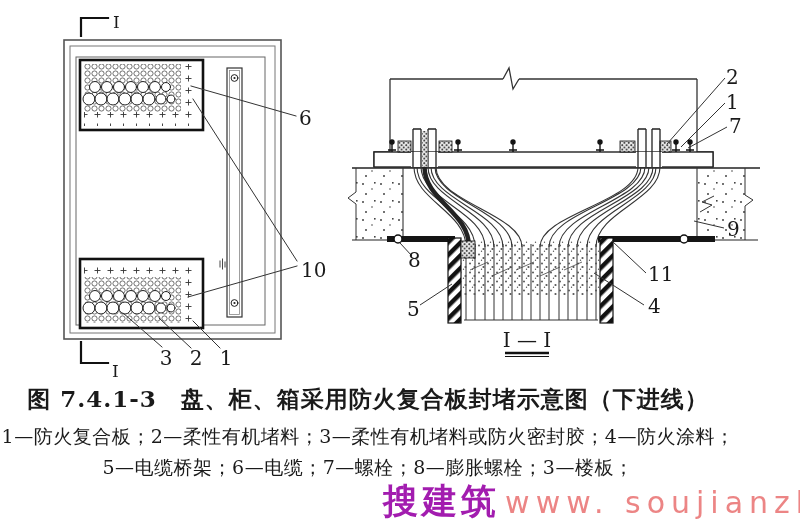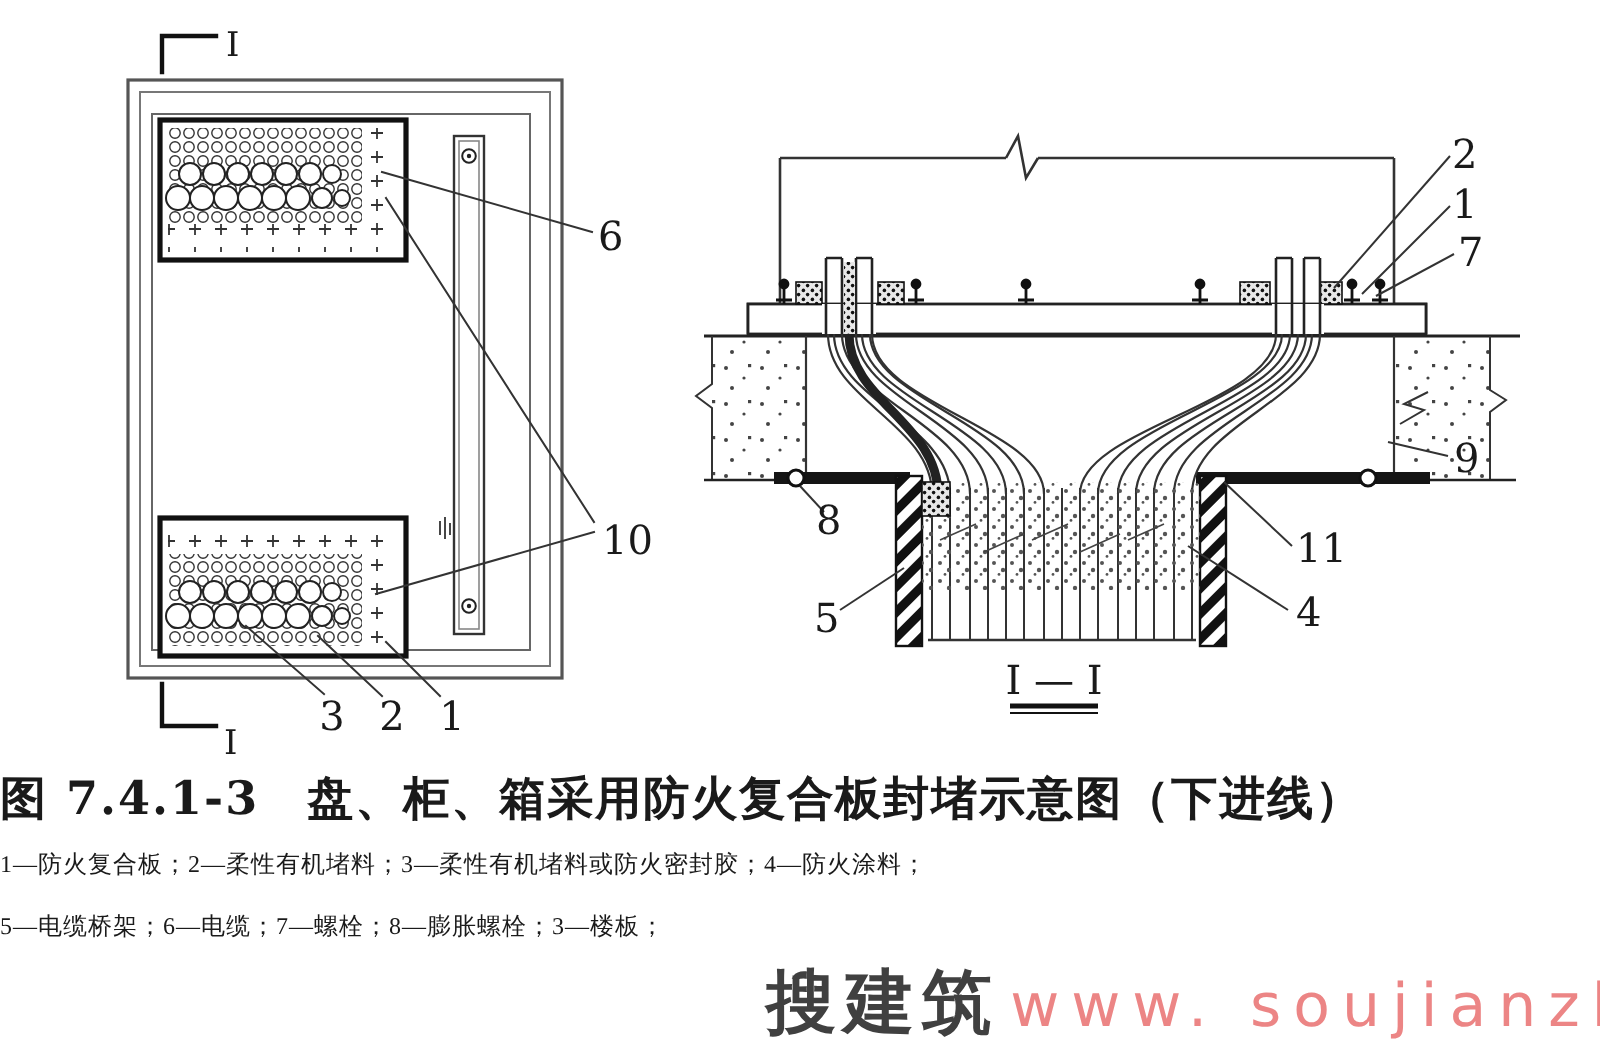--- a/index.html
+++ b/index.html
@@ -3,32 +3,32 @@
 <meta charset="utf-8">
 <style>
   html,body{margin:0;padding:0;}
   body{
     width:800px;height:530px;position:relative;background:#ffffff;
     font-family:"DejaVu Serif","Liberation Serif",serif;color:#1a1a1a;
     overflow:hidden;
   }
   .stage{position:absolute;left:0;top:0;width:800px;height:530px;}
   svg text{font-family:"DejaVu Serif","Liberation Serif",serif;fill:#1a1a1a;}
-  .caption{position:absolute;left:0;width:736px;}
+  .caption{position:absolute;left:0;width:736px;text-align:center;}
   .cap-title{top:384px;font-size:23px;font-weight:700;letter-spacing:1px;}
-  .cap-line{font-size:12px;letter-spacing:0.5px;font-family:Liberation Serif, serif;}
+  .cap-line{font-size:19px;letter-spacing:0.5px;}
   .cap-l1{top:424px;}
   .cap-l2{top:455px;}
   .cap-l3{top:483px;}
   .watermark{
     position:absolute;left:383px;top:478px;white-space:nowrap;z-index:5;
     pointer-events:none;
   }
   .wm-brand{
-    font-size:35px;font-weight:700;color:#404040;letter-spacing:4px;
+    font-size:35px;font-weight:700;color:#a21caf;letter-spacing:4px;
     font-family:"DejaVu Sans","Liberation Sans",sans-serif;
   }
   .wm-site{
     font-size:30px;color:#ec8585;letter-spacing:6px;
     font-family:"DejaVu Sans","Liberation Sans",sans-serif;
   }
 </style>
 </head>
 <body>
 

